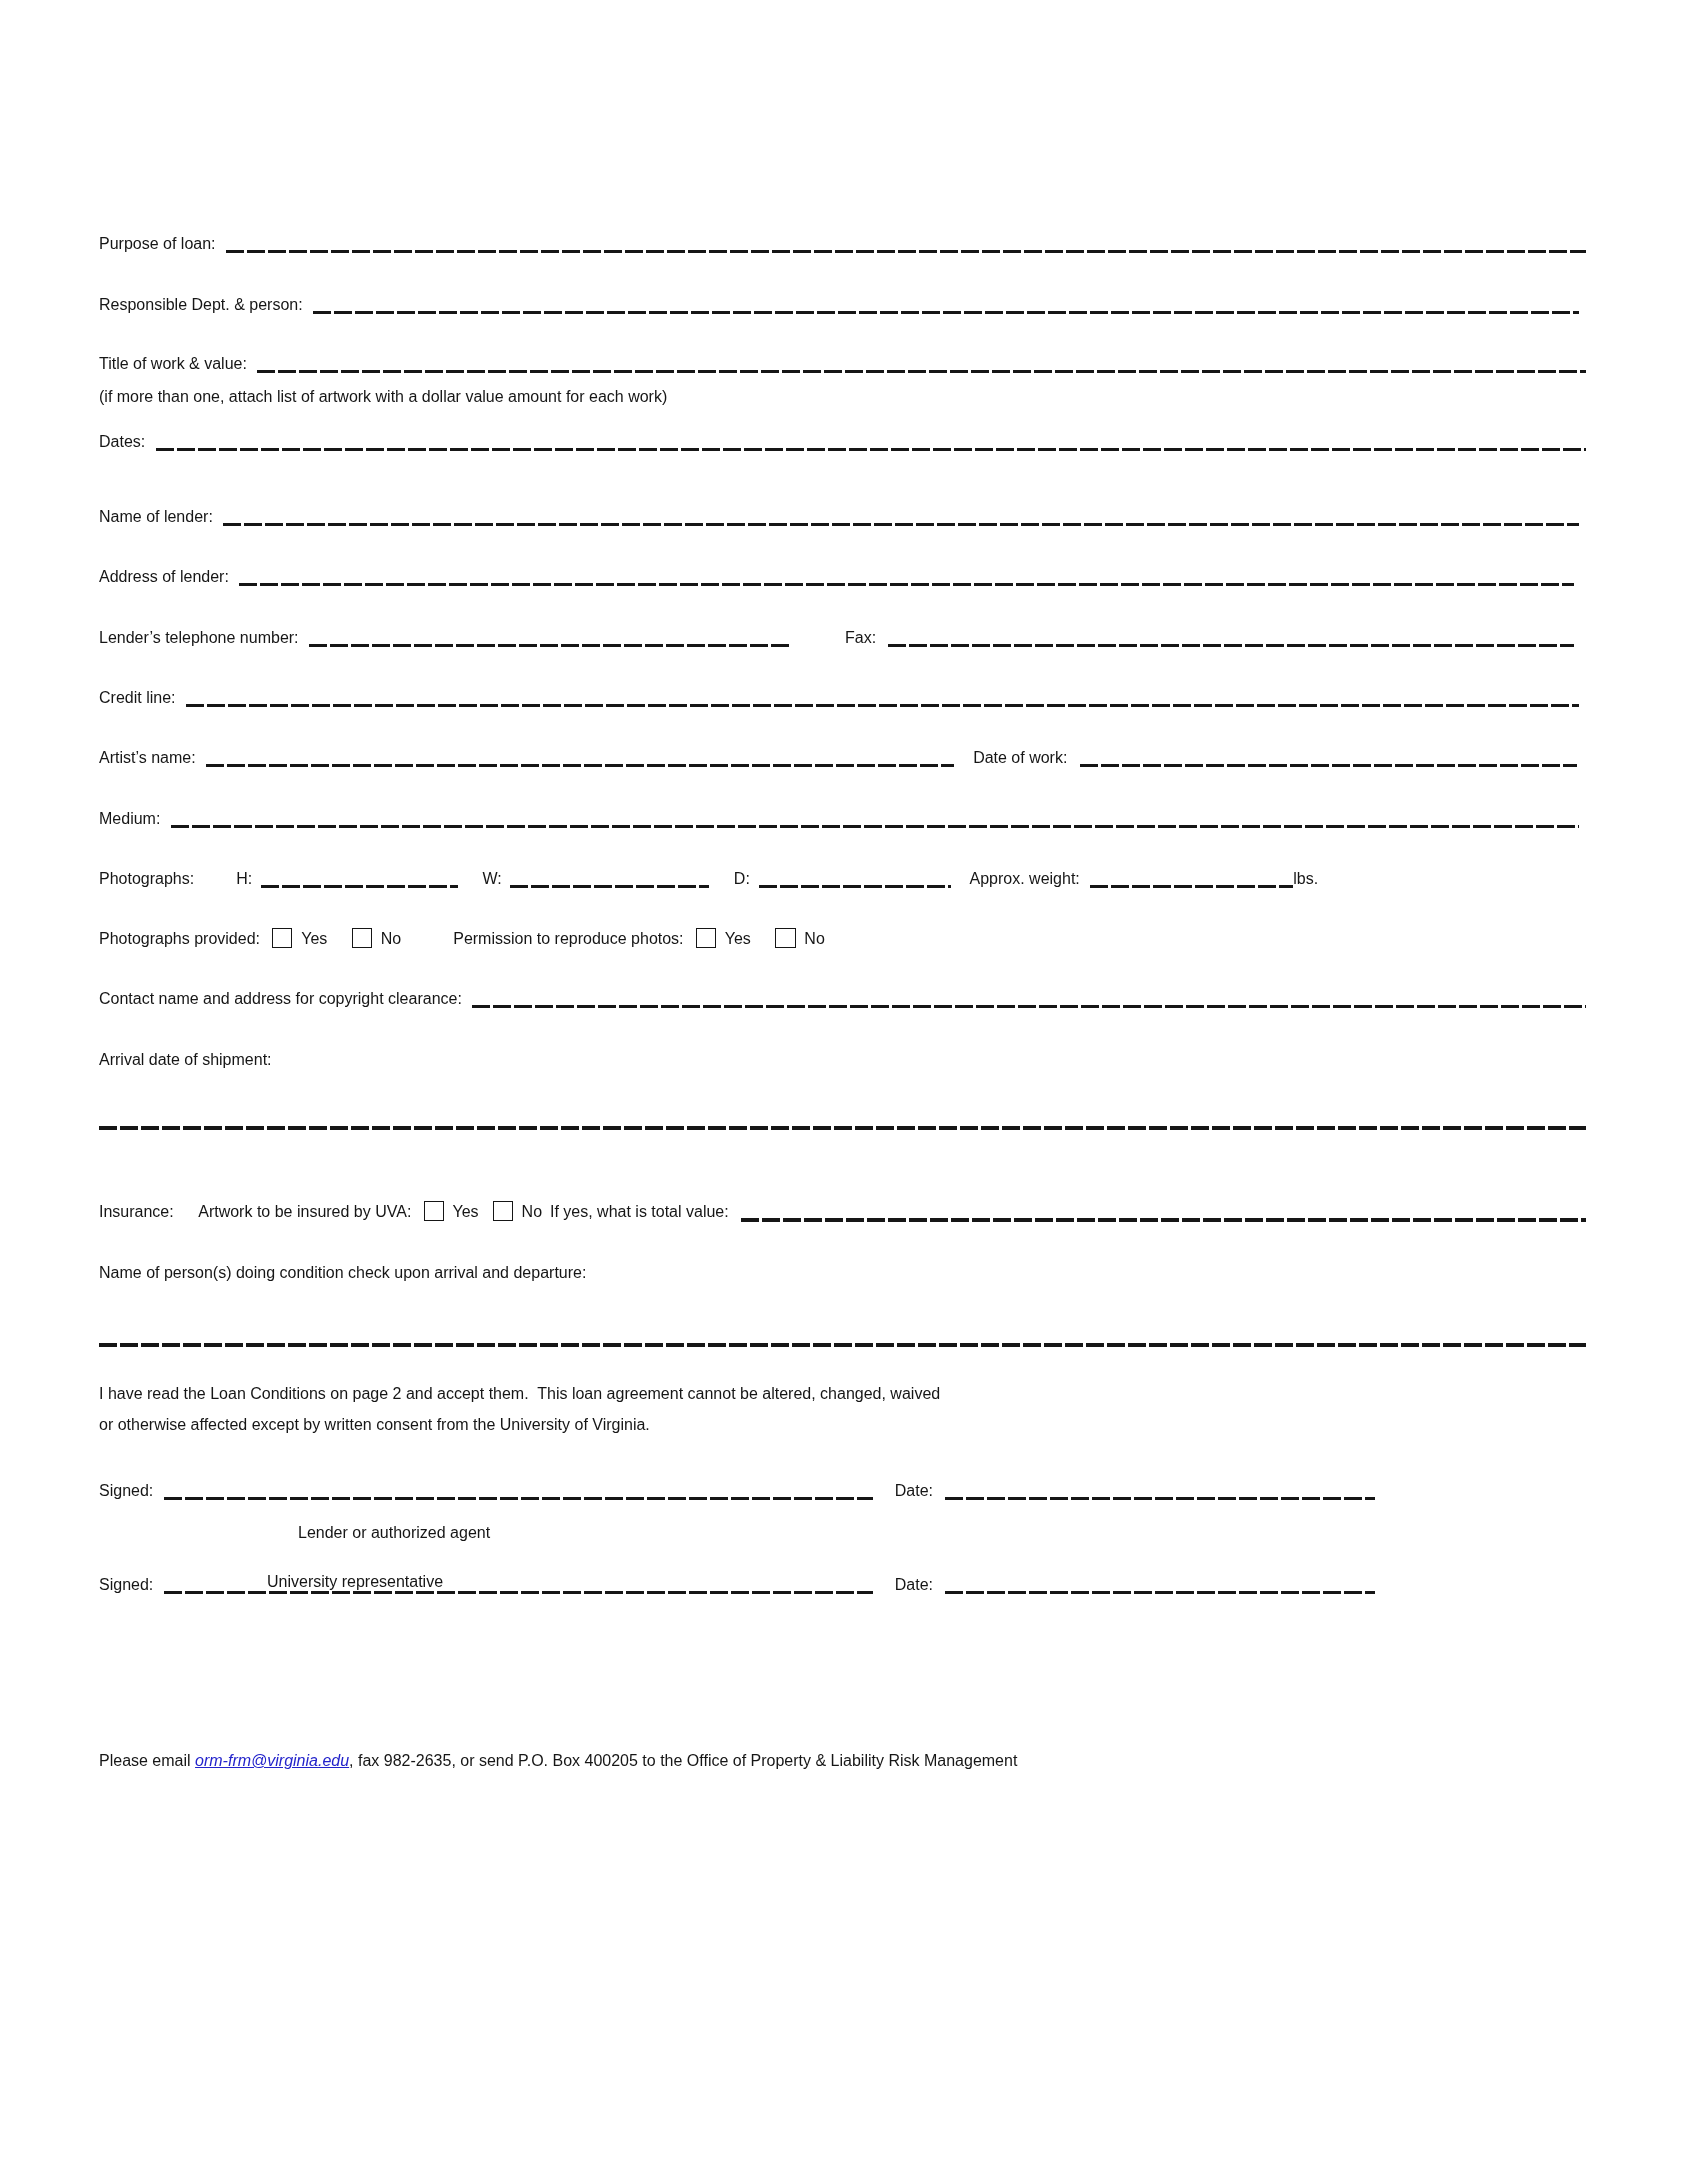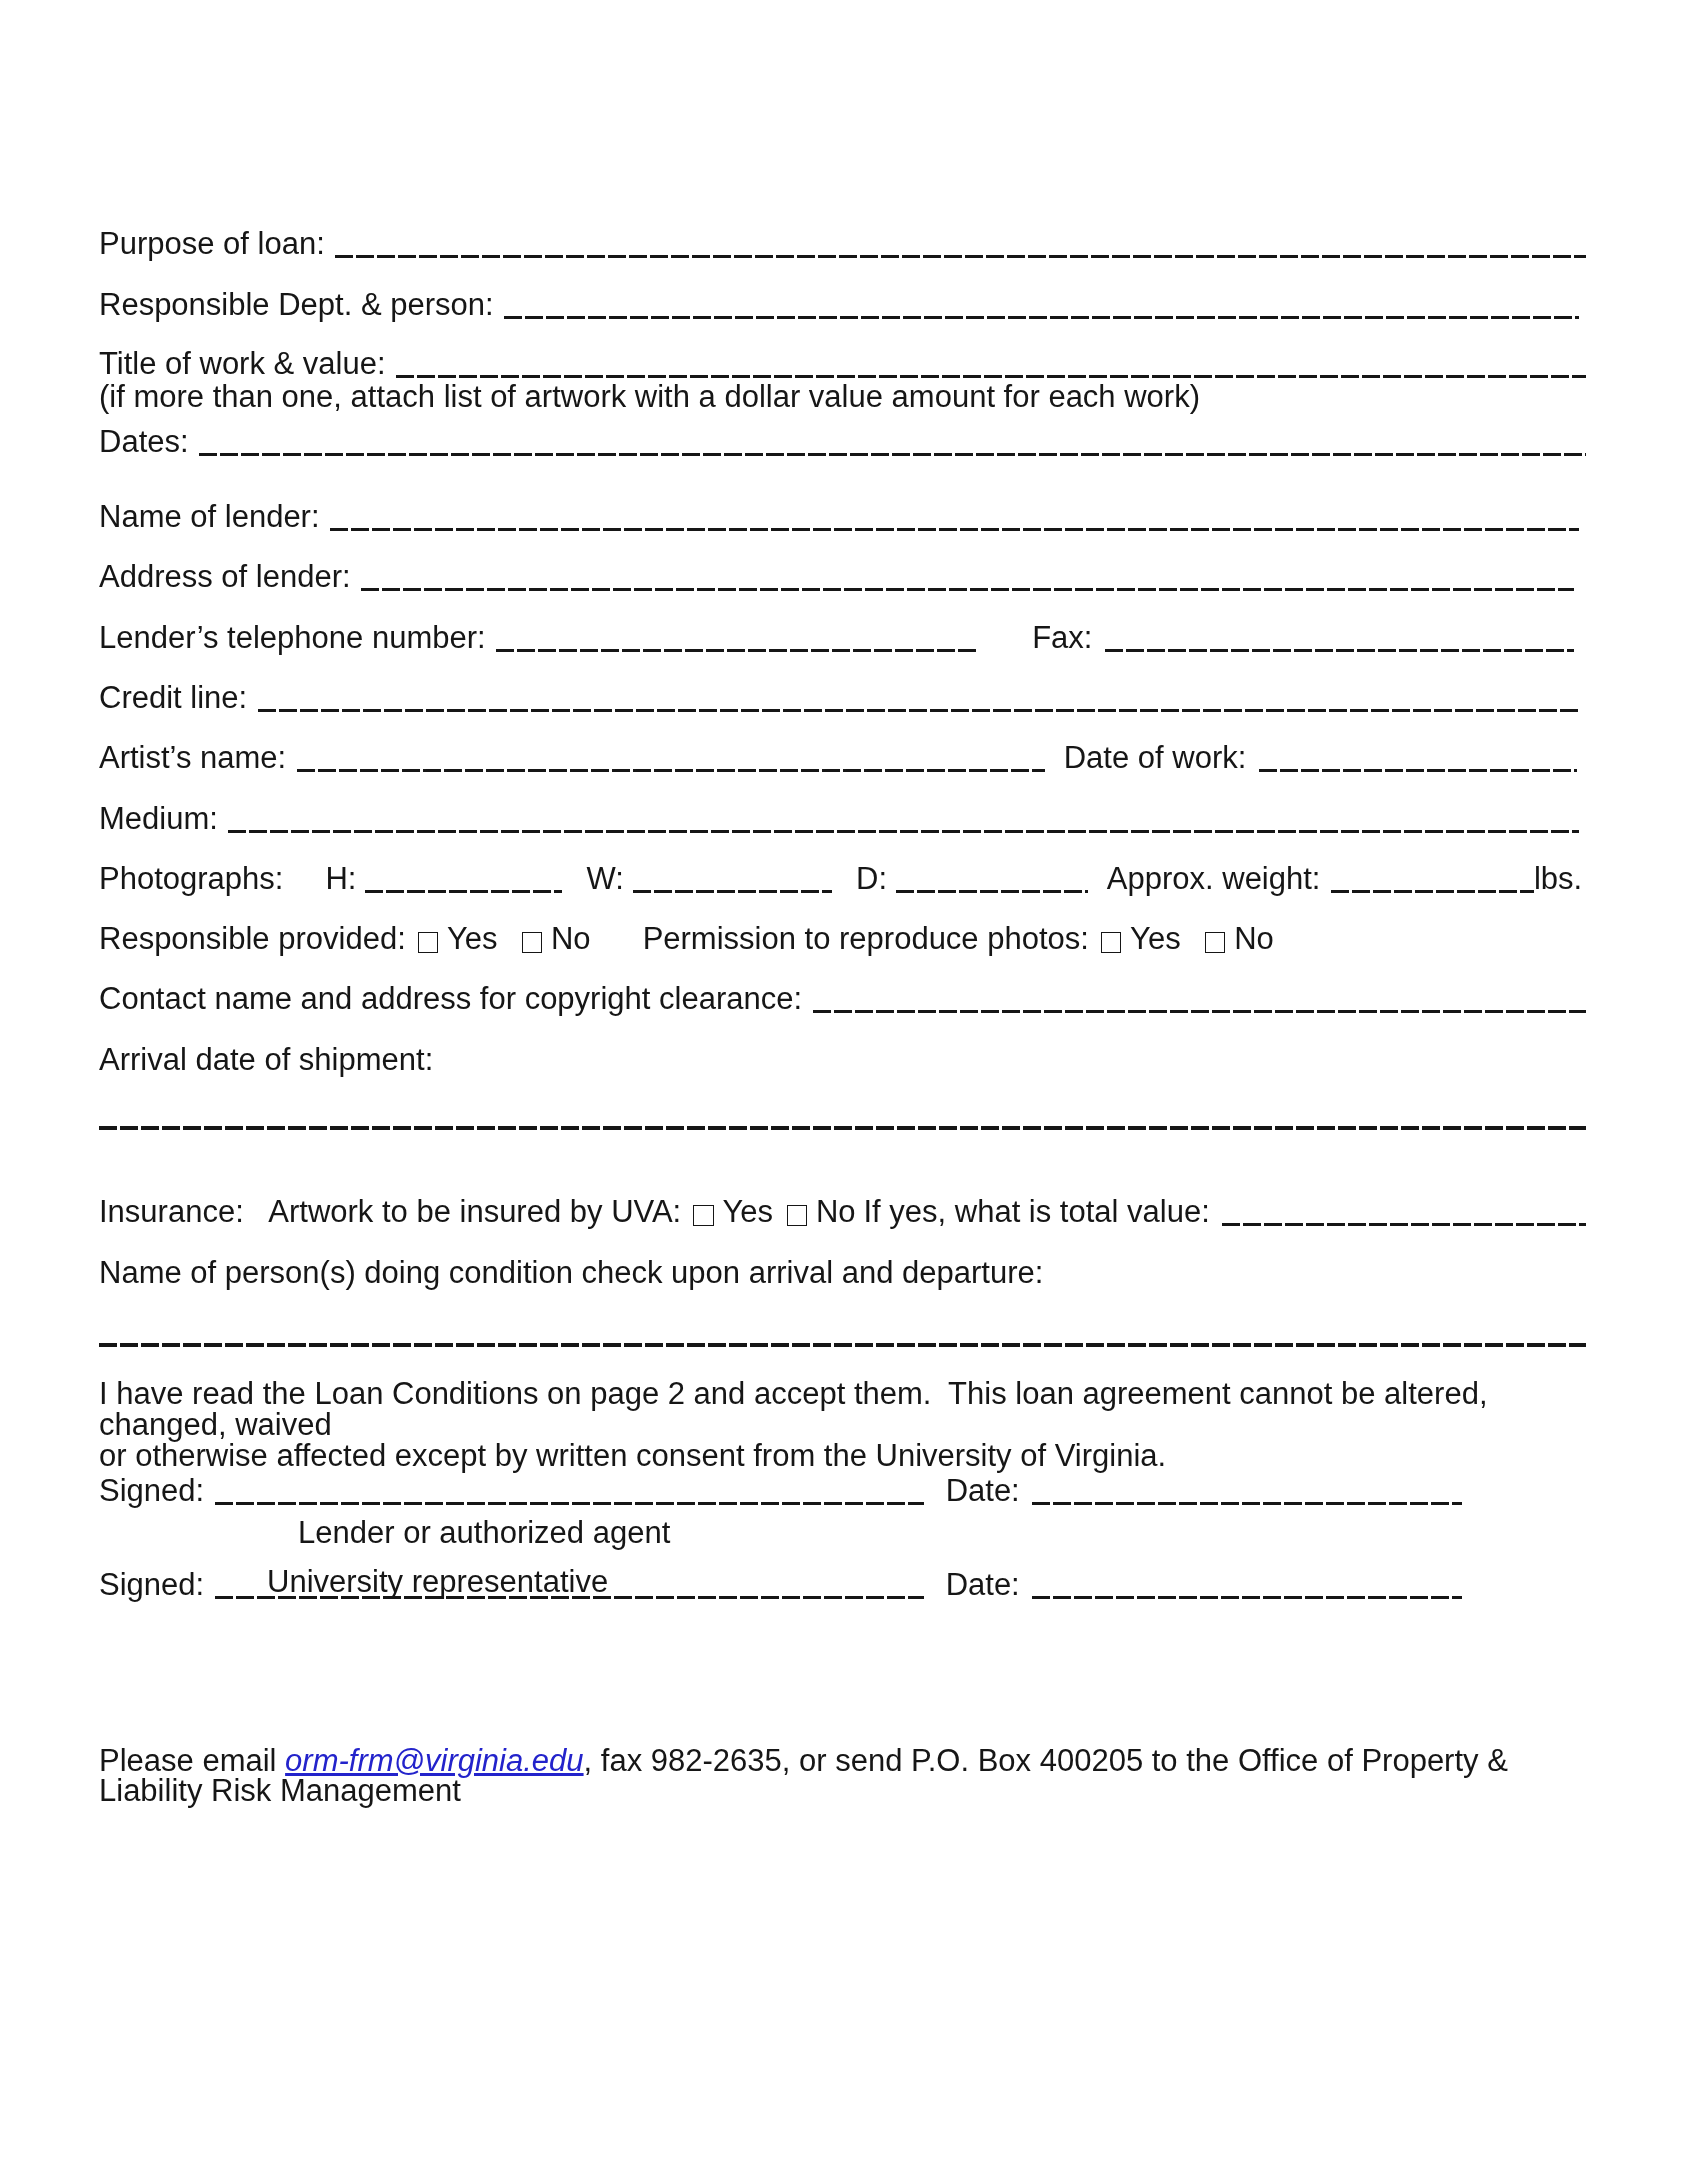--- a/index.html
+++ b/index.html
@@ -2,21 +2,21 @@
 <html style="font-size:14px"><head>
 <meta charset="utf-8">
 <style>
   html,body { margin:0; padding:0; background:#ffffff; }
   .page {
     position:relative;
     width:1687px;
     height:1812px;
     background:#ffffff;
     font-family:"Liberation Sans","DejaVu Sans",sans-serif;
-    font-size:31px;
+    font-size:16px;
     color:#161616;
     overflow:hidden;
   }
   .content { position:absolute; left:99px; top:0; width:1487px; height:100%; }
   .row { position:absolute; left:0; right:0; display:flex; align-items:baseline; line-height:30px; white-space:nowrap; }
   .block { position:absolute; left:0; right:0; line-height:31px; }
   .title {
     position:absolute; left:0; right:0; text-align:center;
     font-size:32px; letter-spacing:0.4px; line-height:38px;
   }
@@ -109,21 +109,21 @@
       <span class="lbl" style="margin-left:24.5px">W:</span>
       <span class="blank" style="margin-left:8.7px; width:199px"></span>
       <span class="lbl" style="margin-left:24.5px">D:</span>
       <span class="blank" style="margin-left:8.7px; width:192px"></span>
       <span class="lbl" style="margin-left:19px">Approx. weight:</span>
       <span class="blank" style="margin-left:10.5px; width:203px"></span>
       <span class="lbl">lbs.</span>
     </div>
 
     <div class="row" style="top:924px">
-      <span class="lbl">Responsible provided:</span>
+      <span class="lbl">Photographs provided:</span>
       <span class="cb" style="margin-left:12.2px"></span>
       <span class="lbl" style="margin-left:8.7px">Yes</span>
       <span class="cb" style="margin-left:24.5px"></span>
       <span class="lbl" style="margin-left:8.7px">No</span>
       <span class="lbl" style="margin-left:52px">Permission to reproduce photos:</span>
       <span class="cb" style="margin-left:12.2px"></span>
       <span class="lbl" style="margin-left:8.7px">Yes</span>
       <span class="cb" style="margin-left:24.5px"></span>
       <span class="lbl" style="margin-left:8.7px">No</span>
     </div>

